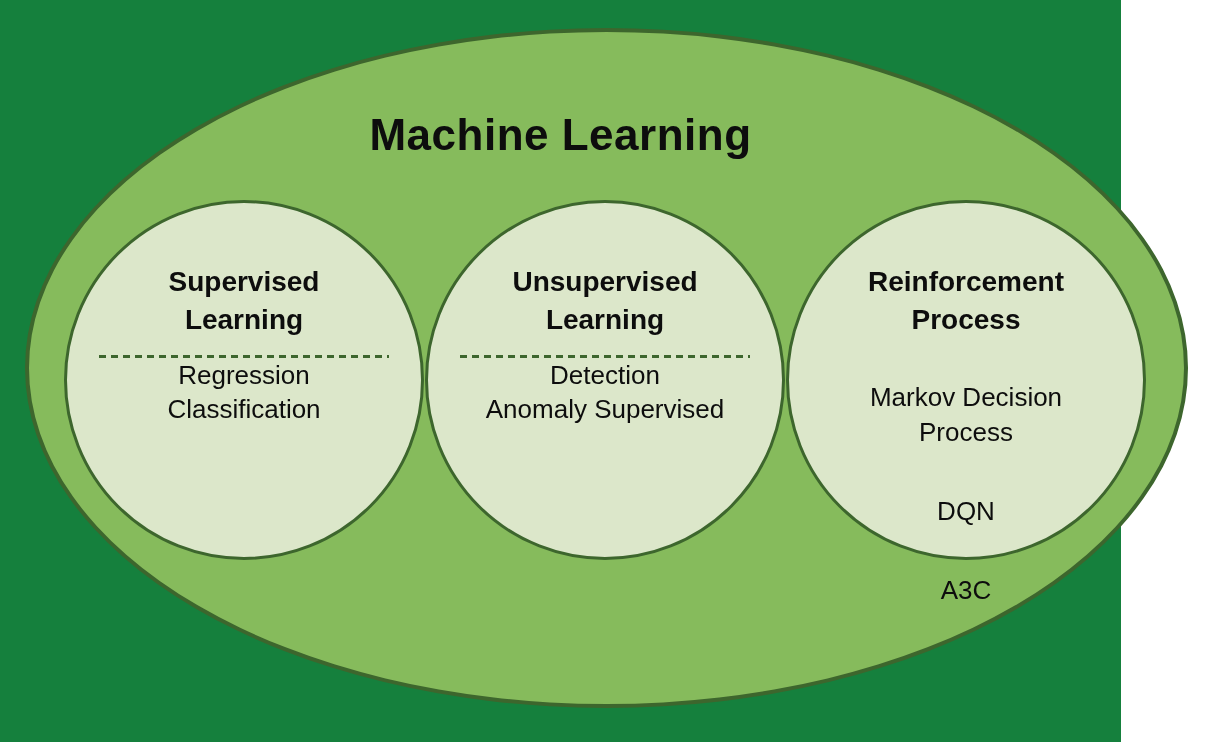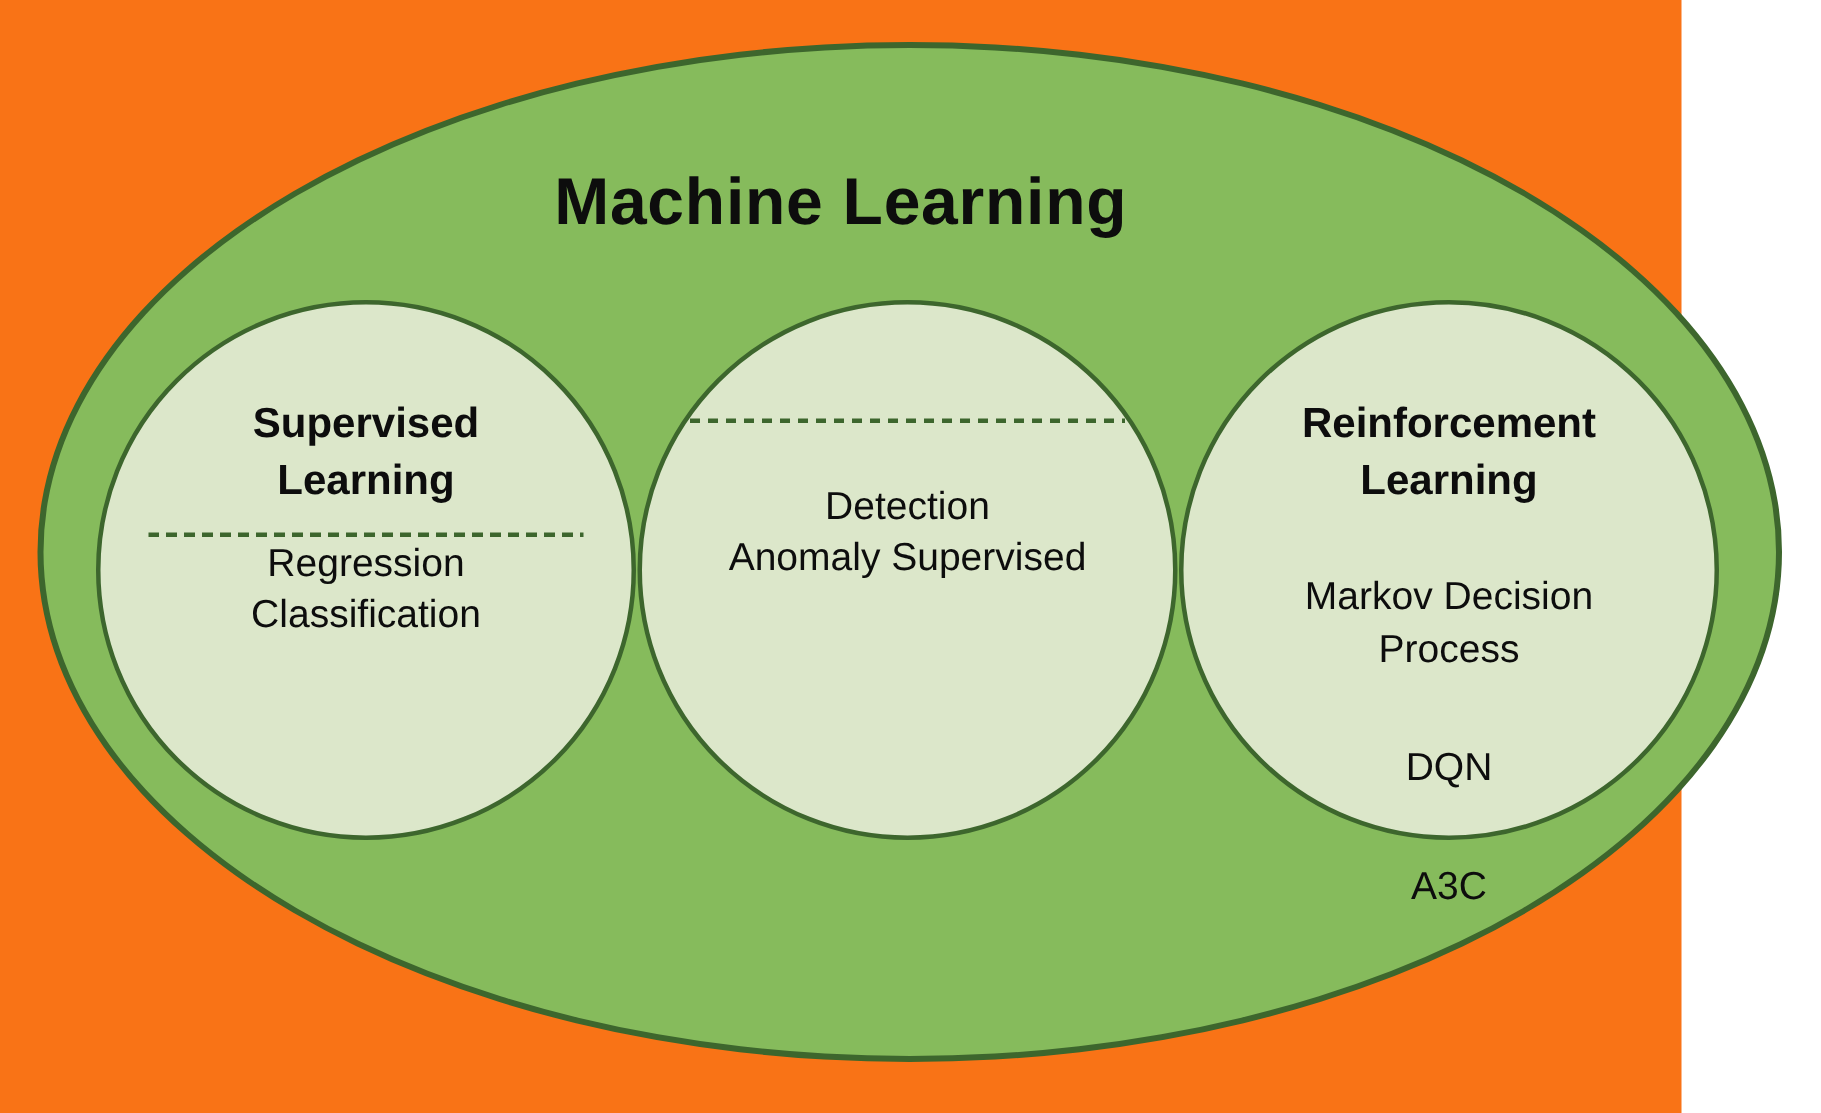--- a/index.html
+++ b/index.html
@@ -5,21 +5,21 @@
   * { margin: 0; padding: 0; box-sizing: border-box; }
   html, body {
     width: 1214px; height: 742px;
     background: #ffffff;
     font-family: "Liberation Sans", sans-serif;
     overflow: hidden;
   }
   .canvas {
     position: relative;
     width: 1121px; height: 742px;
-    background: #f97316;
+    background: #15803d;
   }
   .outer-ellipse {
     position: absolute;
     left: 25px; top: 28px;
     width: 1163px; height: 680px;
     background: #86BB5C;
     border: 4px solid #3D662D;
     border-radius: 50%;
   }
   .diagram-title {
@@ -93,26 +93,27 @@
   <div class="diagram-title">Machine Learning</div>
 
   <div class="sub-circle circle-1">
     <div class="circle-title">Supervised Learning</div>
     <div class="divider"></div>
     <div class="item">Regression</div>
     <div class="item">Classification</div>
   </div>
 
   <div class="sub-circle circle-2">
+    <div class="circle-title">Unsupervised Learning</div>
     <div class="divider"></div>
     <div class="item">Detection</div>
     <div class="item">Anomaly Supervised</div>
   </div>
 
   <div class="sub-circle circle-3">
-    <div class="circle-title">Reinforcement Learning</div>
+    <div class="circle-title">Reinforcement Process</div>
     <div class="divider"></div>
     <div class="item">Markov Decision Process</div>
     <div class="item">DQN</div>
     <div class="item">A3C</div>
   </div>
 
 </div>
 
 </body></html>

